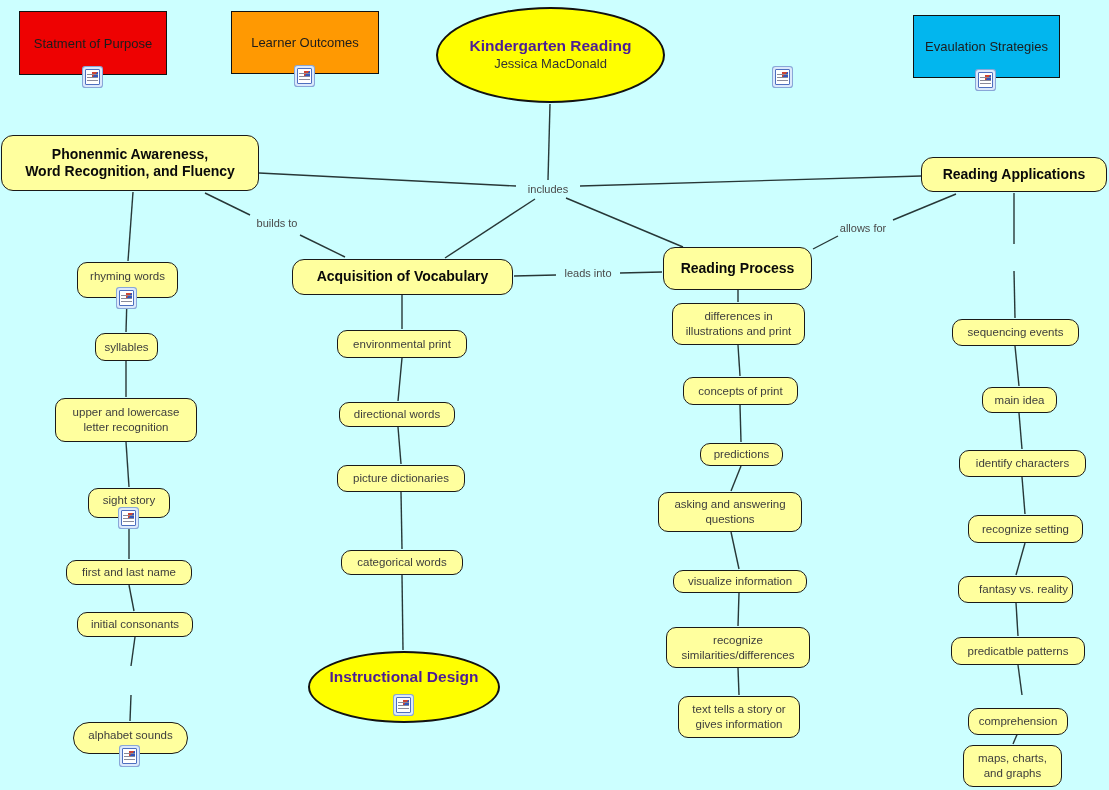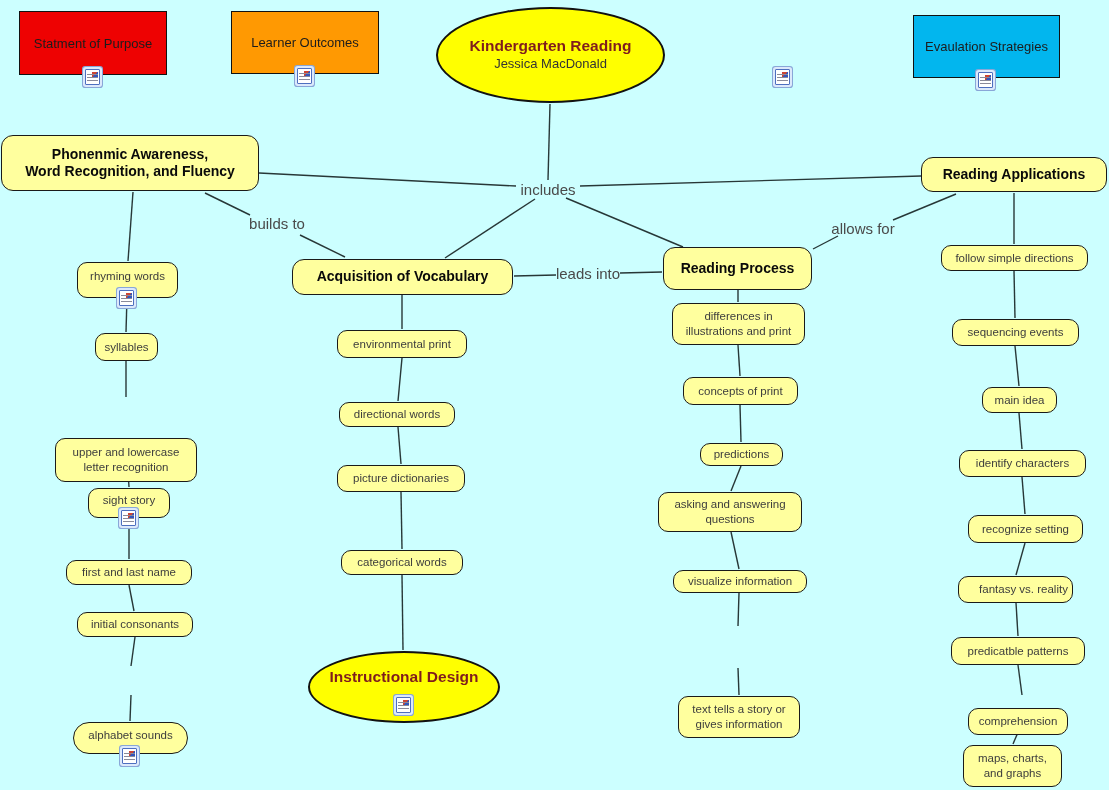--- a/index.html
+++ b/index.html
@@ -12,23 +12,23 @@
   .c-red{background:#ee0202;}
   .c-orange{background:#ff9902;}
   .c-green{background:#02e002;}
   .c-cyan{background:#02b6ee;}
   .bubble{position:absolute;z-index:1;background:#ffff9e;border:1.5px solid #1a1a1a;border-radius:10px;
     display:flex;align-items:center;justify-content:center;text-align:center;
     font-size:11.5px;color:#3d3d3d;line-height:1.3;white-space:pre;box-sizing:border-box;padding:1px 4px;}
   .bubble.header{font-weight:bold;font-size:14px;color:#0a0a0a;border-radius:12px;line-height:1.25;}
   .ellipse{position:absolute;z-index:1;background:#ffff00;border:2.4px solid #111;border-radius:50%;
     display:flex;flex-direction:column;align-items:center;justify-content:center;text-align:center;box-sizing:border-box;}
-  .ellipse .title{font-weight:bold;font-size:15.5px;color:#7f1d1d;line-height:1.2;}
+  .ellipse .title{font-weight:bold;font-size:15.5px;color:#4c1d95;line-height:1.2;}
   .ellipse .subtitle{font-size:13px;color:#333;line-height:1.3;}
-  .link-label{position:absolute;z-index:2;font-size:15px;color:#4a4a4a;transform:translate(-50%,-50%);white-space:nowrap;text-align:right;}
+  .link-label{position:absolute;z-index:2;font-size:11px;color:#4a4a4a;transform:translate(-50%,-50%);white-space:nowrap;text-align:right;}
   .doc-icon{position:absolute;z-index:3;width:15px;height:16px;background:#fff;border:1px solid #4d6fc0;border-radius:1px;
     box-shadow:0 0 0 2px #dce9fb,0 0 0 3px #89a7d8;box-sizing:border-box;}
   .doc-icon::before{content:"";position:absolute;right:1px;top:2px;width:6px;height:6px;
     background:linear-gradient(135deg,#cc4433 0 45%,#3355bb 45% 100%);}
   .doc-icon::after{content:"";position:absolute;left:1px;right:1px;bottom:1px;height:9px;
     background:repeating-linear-gradient(to bottom,#8a8a9a 0 1px,transparent 1px 3px);}
 </style>
 </head>
 <body>
 
@@ -91,21 +91,21 @@
   <div class="bubble header" style="left:292px;top:259px;width:221px;height:36px;">Acquisition of Vocabulary</div>
   <div class="bubble header" style="left:663px;top:247px;width:149px;height:43px;">Reading Process</div>
 
   <div class="link-label" style="left:548px;top:189px;">includes</div>
   <div class="link-label" style="left:277px;top:223px;">builds to</div>
   <div class="link-label" style="left:588px;top:273px;">leads into</div>
   <div class="link-label" style="left:863px;top:228px;">allows for</div>
 
   <div class="bubble" style="left:77px;top:262px;width:101px;height:36px;padding-bottom:8px;">rhyming words</div>
   <div class="bubble" style="left:95px;top:333px;width:63px;height:28px;">syllables</div>
-  <div class="bubble" style="left:55px;top:398px;width:142px;height:44px;margin-top:40px;">upper and lowercase
+  <div class="bubble" style="left:55px;top:398px;width:142px;height:44px;">upper and lowercase
 letter recognition</div>
   <div class="bubble" style="left:88px;top:488px;width:82px;height:30px;padding-bottom:6px;">sight story</div>
   <div class="bubble" style="left:66px;top:560px;width:126px;height:25px;">first and last name</div>
   <div class="bubble" style="left:77px;top:612px;width:116px;height:25px;">initial consonants</div>
   <div class="bubble" style="left:73px;top:722px;width:115px;height:32px;padding-bottom:6px;border-radius:16px;">alphabet sounds</div>
 
   <div class="bubble" style="left:337px;top:330px;width:130px;height:28px;">environmental print</div>
   <div class="bubble" style="left:339px;top:402px;width:116px;height:25px;">directional words</div>
   <div class="bubble" style="left:337px;top:465px;width:128px;height:27px;">picture dictionaries</div>
   <div class="bubble" style="left:341px;top:550px;width:122px;height:25px;">categorical words</div>
@@ -113,24 +113,25 @@
     <div class="title">Instructional Design</div>
   </div>
 
   <div class="bubble" style="left:672px;top:303px;width:133px;height:42px;">differences in
 illustrations and print</div>
   <div class="bubble" style="left:683px;top:377px;width:115px;height:28px;">concepts of print</div>
   <div class="bubble" style="left:700px;top:443px;width:83px;height:23px;">predictions</div>
   <div class="bubble" style="left:658px;top:492px;width:144px;height:40px;">asking and answering
 questions</div>
   <div class="bubble" style="left:673px;top:570px;width:134px;height:23px;">visualize information</div>
+  <div class="bubble" style="left:666px;top:627px;width:144px;height:41px;">recognize
+similarities/differences</div>
   <div class="bubble" style="left:678px;top:696px;width:122px;height:42px;">text tells a story or
 gives information</div>
 
-  <div class="bubble" style="left:941px;top:245px;width:147px;height:26px;">follow simple directions</div>
   <div class="bubble" style="left:952px;top:319px;width:127px;height:27px;">sequencing events</div>
   <div class="bubble" style="left:982px;top:387px;width:75px;height:26px;">main idea</div>
   <div class="bubble" style="left:959px;top:450px;width:127px;height:27px;">identify characters</div>
   <div class="bubble" style="left:968px;top:515px;width:115px;height:28px;">recognize setting</div>
   <div class="bubble" style="left:958px;top:576px;width:115px;height:27px;padding-left:20px;">fantasy vs. reality</div>
   <div class="bubble" style="left:951px;top:637px;width:134px;height:28px;">predicatble patterns</div>
   <div class="bubble" style="left:968px;top:708px;width:100px;height:27px;">comprehension</div>
   <div class="bubble" style="left:963px;top:745px;width:99px;height:42px;">maps, charts,
 and graphs</div>
 

